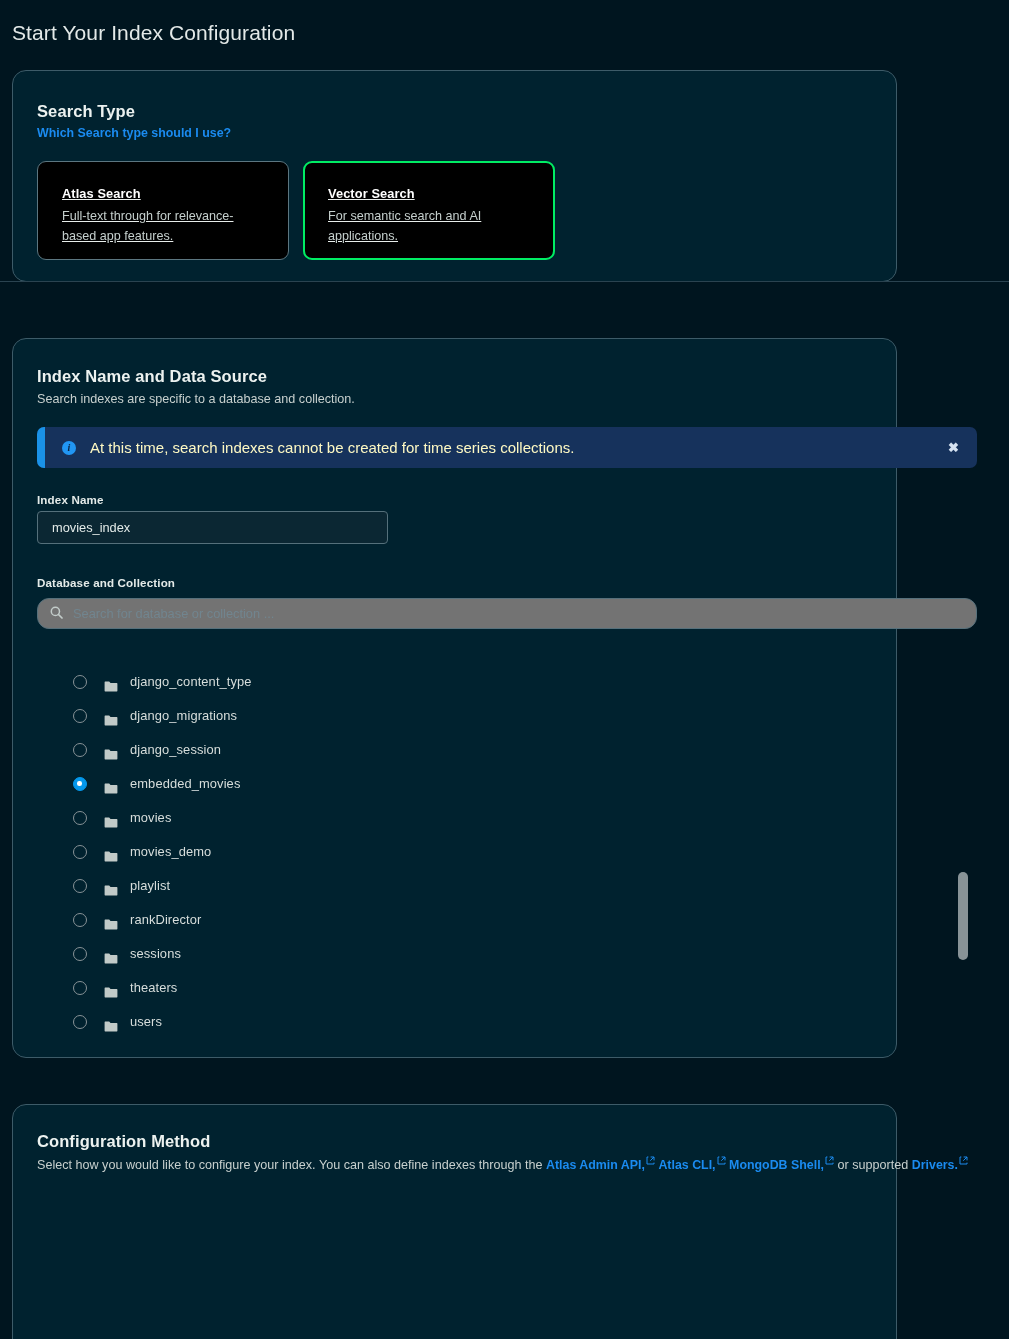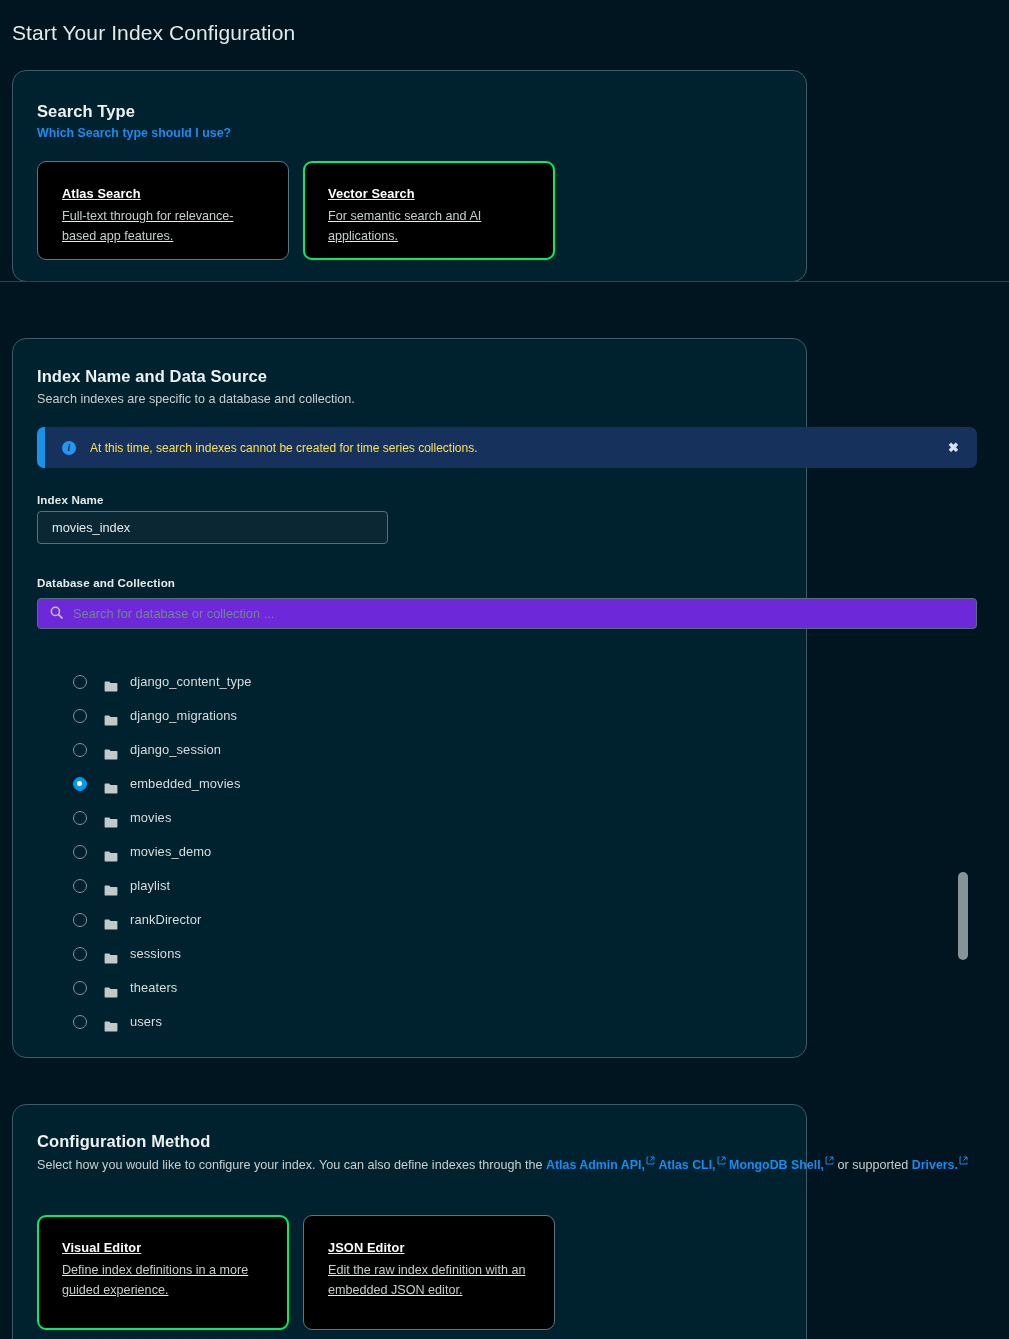--- a/index.html
+++ b/index.html
@@ -28,21 +28,21 @@
     font-size: 21px;
     font-weight: 400;
     letter-spacing: .1px;
     color: #e3e9e8;
   }
 
   
   .panel {
     position: absolute;
     left: 12px;
-    width: 795px;
+    width: 885px;
     background: #00222f;
     border: 1px solid #3d5b68;
     border-radius: 14px;
   }
   #panel-search-type  { top: 70px;   height: 212px; }
   #panel-index-name   { top: 338px;  height: 720px; }
   #panel-config       { top: 1104px; height: 260px; }
 
   .divider {
     position: absolute;
@@ -149,22 +149,22 @@
     color: #0c2340;
     font-size: 10px;
     font-weight: bold;
     font-style: italic;
     line-height: 14px;
     text-align: center;
     font-family: "Liberation Serif", serif;
   }
   #banner-text {
     margin-left: 14px;
-    font-size: 12px;
-    color: #fde047;
+    font-size: 15px;
+    color: #fef9c3;
     flex: 1 1 auto;
   }
   #banner-close {
     flex: 0 0 auto;
     margin-right: 18px;
     font-size: 13px;
     color: #d6e3f2;
     font-weight: bold;
     cursor: pointer;
     line-height: 1;
@@ -194,23 +194,23 @@
   }
 
   #label-db-collection { position: absolute; left: 24px; top: 237px; }
 
   #search-box {
     position: absolute;
     left: 24px;
     top: 259px;
     width: 940px;
     height: 31px;
-    background: #6d28d9;
+    background: #737373;
     border: 1px solid #56707b;
-    border-radius: 4px;
+    border-radius: 12px;
     display: flex;
     align-items: center;
     padding: 0 12px;
   }
   #search-box svg { flex: 0 0 auto; }
   #search-input {
     flex: 1 1 auto;
     background: transparent;
     border: none;
     outline: none;
@@ -442,25 +442,15 @@
             <path d="M2.4 1H1v7h7V6.6" fill="none" stroke="#1a8bf0" stroke-width="1"></path>
             <path d="M4.6 1H8v3.4" fill="none" stroke="#1a8bf0" stroke-width="1"></path>
             <line x1="8" y1="1" x2="4.3" y2="4.7" stroke="#1a8bf0" stroke-width="1"></line>
           </svg></span><span> or supported </span><a class="link">Drivers.</a><span class="ext-ico"><svg width="9" height="9" viewBox="0 0 9 9">
             <path d="M2.4 1H1v7h7V6.6" fill="none" stroke="#1a8bf0" stroke-width="1"></path>
             <path d="M4.6 1H8v3.4" fill="none" stroke="#1a8bf0" stroke-width="1"></path>
             <line x1="8" y1="1" x2="4.3" y2="4.7" stroke="#1a8bf0" stroke-width="1"></line>
           </svg></span>
     </div>
 
-    <div class="opt-row" id="config-method-options">
-      <div class="opt-card selected">
-        <div class="t">Visual Editor</div>
-        <div class="d">Define index definitions in a more guided experience.</div>
-      </div>
-      <div class="opt-card">
-        <div class="t">JSON Editor</div>
-        <div class="d">Edit the raw index definition with an embedded JSON editor.</div>
-      </div>
-    </div>
   </section>
 
 </div>
 
 </body></html>

